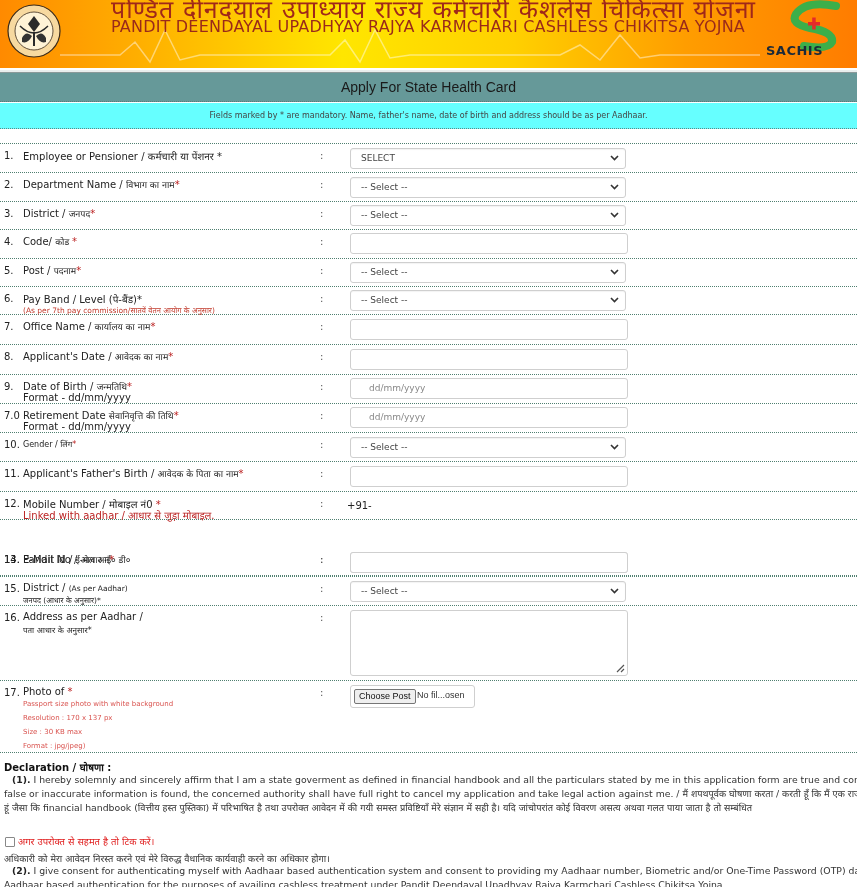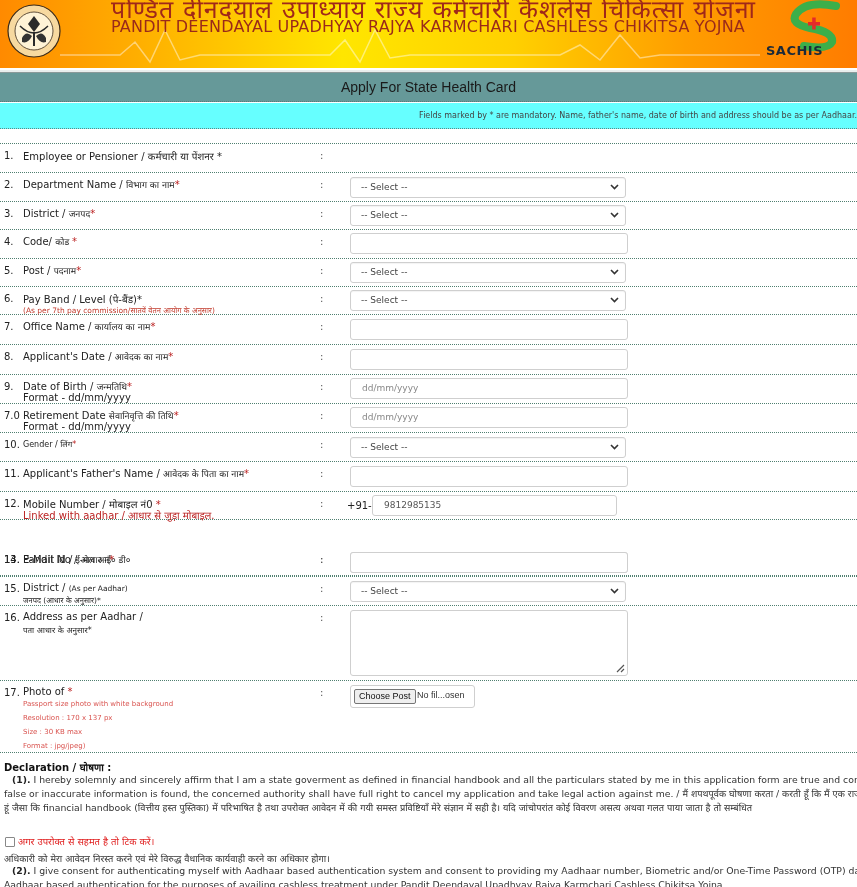--- a/index.html
+++ b/index.html
@@ -17,21 +17,21 @@
   .banner-hi { position: absolute; left: 111px; top: -9px; font-family: "DejaVu Serif", serif; font-size: 25px; color: #a0281a; letter-spacing: 1px; white-space: nowrap; }
   .banner-en { position: absolute; left: 111px; top: 17px; font-family: "DejaVu Sans", sans-serif; font-size: 16px; color: #9a2a1a; white-space: nowrap; letter-spacing: 0.2px; }
   .sachis-logo { position: absolute; left: 776px; top: 0; width: 81px; height: 66px; }
   .sachis-text { position: absolute; left: 766px; top: 43px; font-weight: bold; font-size: 13px; color: #1b2a3a; letter-spacing: 0.5px; font-family: "DejaVu Sans", sans-serif; }
   .banner-rule { position: absolute; left: 0; top: 68px; width: 857px; height: 5px; border-top: 2px solid #ffffff; border-bottom: 1px solid #8a9a9a; background: #e9efee; }
 
   
   .title-bar { position: absolute; left: 0; top: 73px; width: 857px; height: 29px; background: #669999; border-bottom: 1px dotted #5a7a7a; text-align: center; }
   .title-bar span { display: inline-block; line-height: 29px; font-size: 14px; color: #1a1a1a; font-family: "Liberation Sans", sans-serif; }
 
-  .notice { position: absolute; left: 0; top: 103px; width: 857px; height: 26px; background: #66ffff; border-bottom: 1px dotted #5a8a8a; text-align: right; }
+  .notice { position: absolute; left: 0; top: 103px; width: 857px; height: 26px; background: #66ffff; border-bottom: 1px dotted #5a8a8a; text-align: center; }
   .notice span { line-height: 26px; font-size: 8px; color: #444; font-family: "DejaVu Sans", sans-serif; }
 
   
   .row { position: absolute; left: 0; width: 857px; border-bottom: 1px dotted #4f7f70; }
   .row .num { position: absolute; left: 4px; top: 6px; font-size: 10px; color: #222; }
   .row .lbl { position: absolute; left: 23px; top: 5px; font-size: 10px; color: #222; white-space: nowrap; }
   .row .lbl .hi { font-size: 9px; }
   .row .lbl .req { color: #b22; }
   .row .sub { position: absolute; left: 23px; font-size: 10px; color: #222; white-space: nowrap; }
   .row .subred { position: absolute; left: 23px; font-size: 7.5px; color: #c0392b; white-space: nowrap; }
@@ -40,21 +40,21 @@
   .sel {
     position: absolute; left: 350px; width: 276px; height: 21px;
     border: 1px solid #cfcfcf; border-radius: 3px; background: #fff;
     font-size: 9px; color: #444; padding-left: 10px; line-height: 19px;
     box-shadow: inset 0 1px 1px rgba(0,0,0,0.05);
   }
   .sel .chev { position: absolute; right: 6px; top: 6px; width: 9px; height: 6px; }
   .inp {
     position: absolute; left: 350px; width: 278px; height: 21px;
     border: 1px solid #cfcfcf; border-radius: 3px; background: #fff;
-    font-size: 9px; color: #777; padding-left: 11px; line-height: 19px;
+    font-size: 9px; color: #777; padding-left: 18px; line-height: 19px;
   }
   .ph { color: #888; }
 
   .mobile-prefix { position: absolute; left: 347px; top: 8px; font-size: 10px; color: #222; }
   .mobile-inp { left: 372px; width: 245px; color: #555; }
 
   .textarea { position: absolute; left: 350px; width: 278px; height: 66px; border: 1px solid #cfcfcf; border-radius: 3px; background: #fff; }
   .textarea .grip { position: absolute; right: 2px; bottom: 2px; width: 10px; height: 10px; }
 
   .file { position: absolute; left: 350px; width: 125px; height: 23px; border: 1px solid #cfcfcf; border-radius: 3px; background: #fff; }
@@ -103,20 +103,26 @@
 </div>
 <div class="notice">
   <span>Fields marked by * are  mandatory. Name, father's name, date of birth and address should be as per Aadhaar.</span>
 </div>
 <div class="row" style="top:130px;height:14px;"></div>
 
 <div class="row" style="top:144px;height:29px;">
   <span class="num">1.</span>
   <span class="lbl"><span>Employee or Pensioner / कर्मचारी या पेंशनर </span><span>*</span></span>
   <span class="colon">:</span>
+  <div class="sel" style="top:4px;">
+    <span>SELECT</span>
+    <svg class="chev" viewBox="0 0 9 6">
+        <path d="M1 1 L4.5 4.5 L8 1" stroke="#333" stroke-width="1.6" fill="none"></path>
+      </svg>
+  </div>
 </div>
 
 <div class="row" style="top:173px;height:29px;">
   <span class="num">2.</span>
   <span class="lbl"><span>Department Name / </span><span class="hi">विभाग का नाम</span><span class="req">*</span></span>
   <span class="colon">:</span>
   <div class="sel" style="top:4px;">
     <span>-- Select --</span>
     <svg class="chev" viewBox="0 0 9 6">
         <path d="M1 1 L4.5 4.5 L8 1" stroke="#333" stroke-width="1.6" fill="none"></path>
@@ -205,32 +211,31 @@
   <div class="sel" style="top:4px;">
     <span>-- Select --</span>
     <svg class="chev" viewBox="0 0 9 6">
         <path d="M1 1 L4.5 4.5 L8 1" stroke="#333" stroke-width="1.6" fill="none"></path>
       </svg>
   </div>
 </div>
 
 <div class="row" style="top:462px;height:30px;">
   <span class="num">11.</span>
-  <span class="lbl"><span>Applicant's Father's Name / </span><span class="hi">आवेदक के पिता का नाम</span><span class="req">*</span></span>
+  <span class="lbl"><span>Applicant's Father's Birth / </span><span class="hi">आवेदक के पिता का नाम</span><span class="req">*</span></span>
   <span class="colon">:</span>
   <div class="inp" style="top:4px;"></div>
 </div>
 
 <div class="row" style="top:492px;height:28px;">
   <span class="num">12.</span>
   <span class="lbl"><span>Mobile Number / मोबाइल नं0 </span><span class="req">*</span></span>
   <span class="sub" style="top:16px;color:#b22;">Linked with aadhar / आधार से जुड़ा मोबाइल.</span>
   <span class="colon">:</span>
   <span class="mobile-prefix">+91-</span>
-  <div class="inp mobile-inp" style="top:3px;">9812985135</div>
 </div>
 
 <div class="row" style="top:520px;height:28px;margin-top:28px;">
   <span class="num">13.</span>
   <span class="lbl"><span>E-Mail Id / </span><span class="hi">ई-मेल आई० डी०</span></span>
   <span class="colon">:</span>
   <div class="inp" style="top:4px;"></div>
 </div>
 
 <div class="row" style="top:548px;height:29px;">

